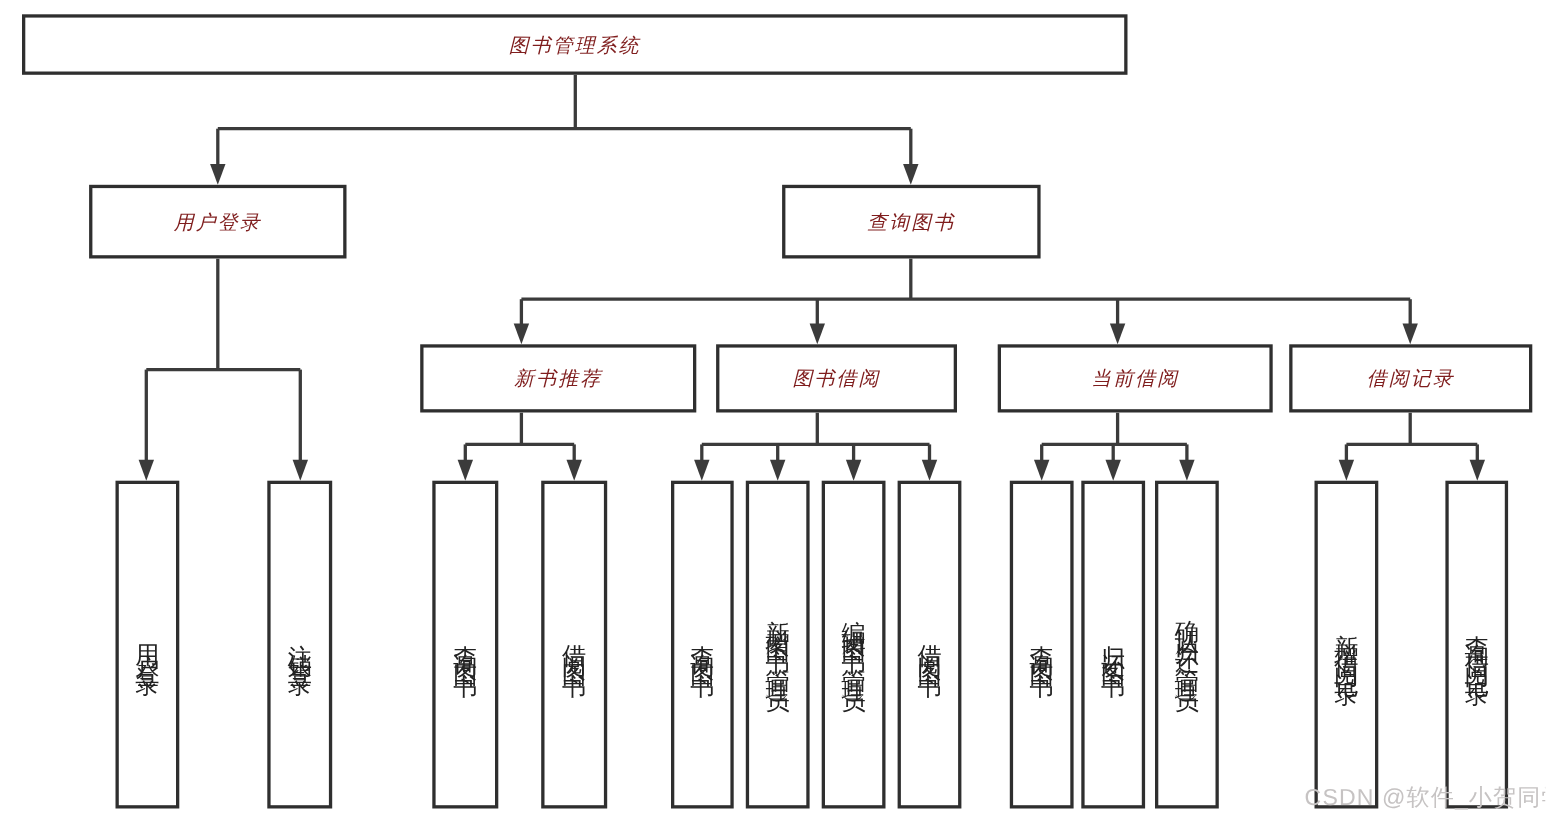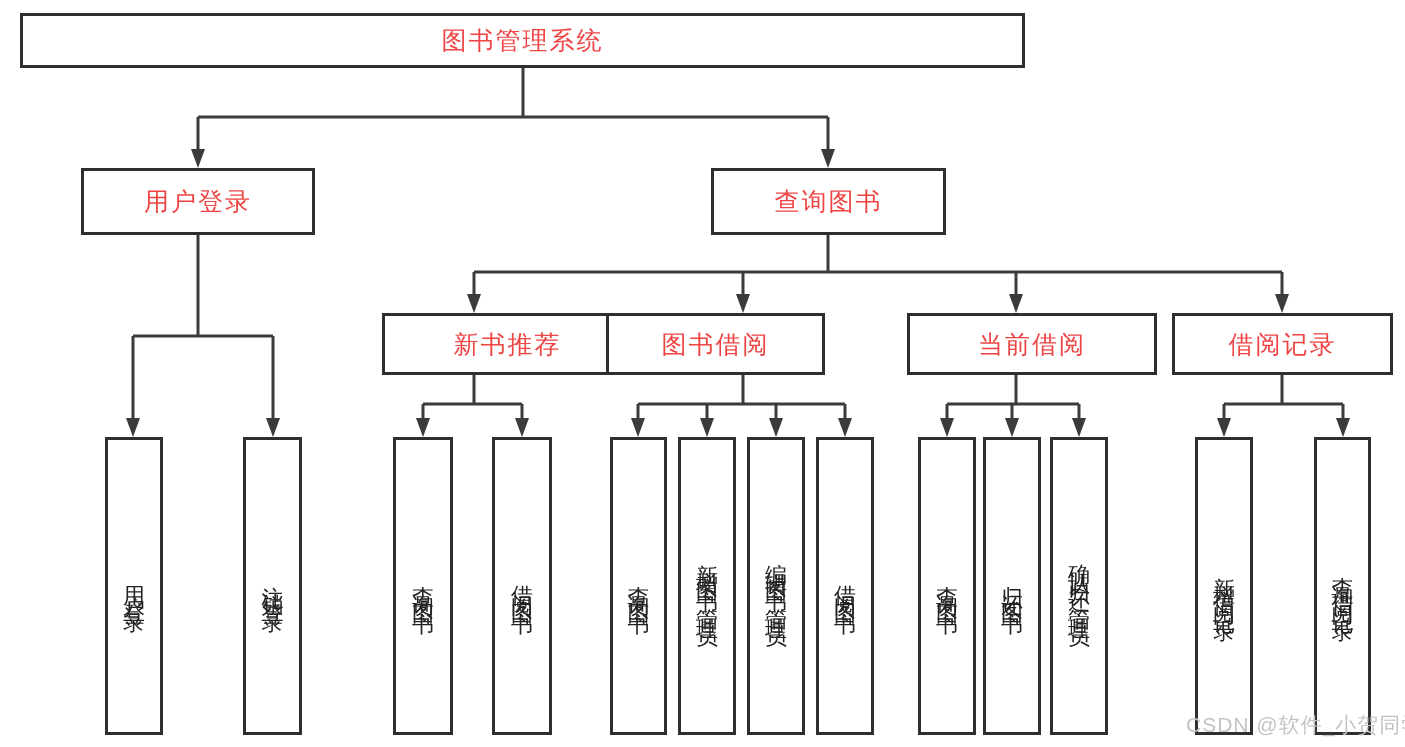--- a/index.html
+++ b/index.html
@@ -26,24 +26,25 @@
     box-sizing: border-box;
     background: #ffffff;
     border: 3px solid #2f2f2f;
     display: flex;
     align-items: center;
     justify-content: center;
     z-index: 2;
     color: #222222;
   }
   .box.h span {
-    font-size: 25px;
+    font-size: 18px;
     letter-spacing: 2px;
     white-space: nowrap;
-    color: #ef4444;
+    color: #7f1d1d;
+    font-style: italic;
   }
   .box.v span {
     writing-mode: vertical-rl;
     text-orientation: mixed;
     font-size: 22px;
     letter-spacing: 9px;
     line-height: 1;
     color: #222222;
   }
   #watermark {
@@ -138,21 +139,21 @@
   <div class="box h" style="left:81px;top:168px;width:234px;height:67px">
     <span>用户登录</span>
   </div>
   <div class="box h" style="left:711px;top:168px;width:235px;height:67px">
     <span>查询图书</span>
   </div>
 
   <div class="box h" style="left:382px;top:313px;width:251px;height:62px">
     <span>新书推荐</span>
   </div>
-  <div class="box h" style="left:606px;top:313px;width:219px;height:62px">
+  <div class="box h" style="left:651px;top:313px;width:219px;height:62px">
     <span>图书借阅</span>
   </div>
   <div class="box h" style="left:907px;top:313px;width:250px;height:62px">
     <span>当前借阅</span>
   </div>
   <div class="box h" style="left:1172px;top:313px;width:221px;height:62px">
     <span>借阅记录</span>
   </div>
 
   <div class="box v" style="left:105px;top:437px;width:58px;height:298px">

